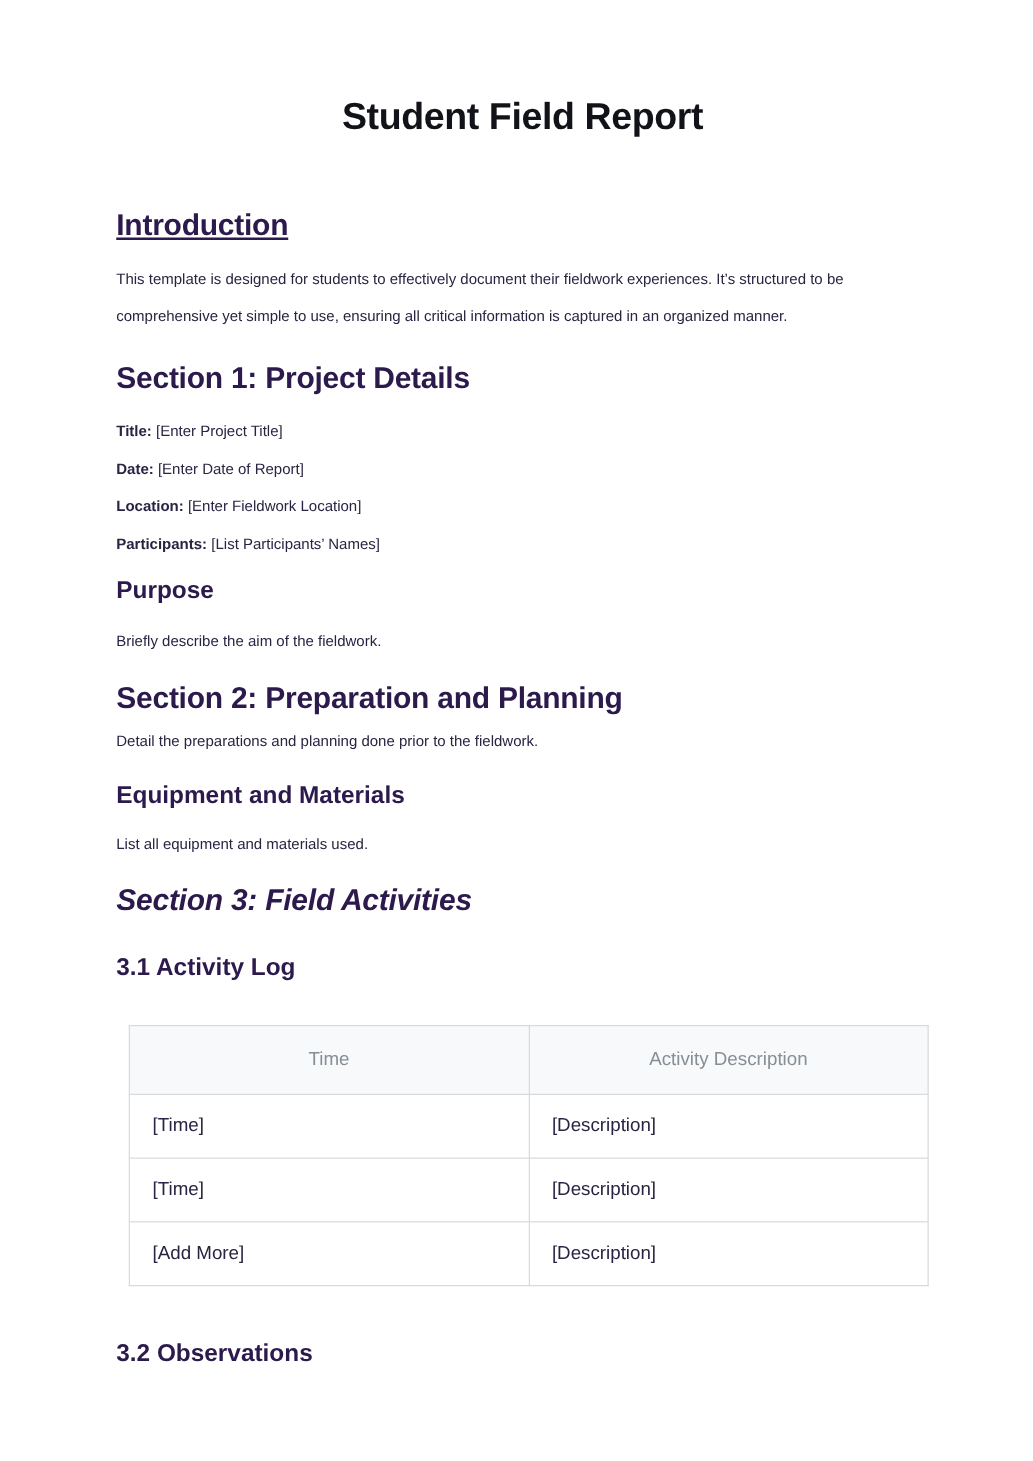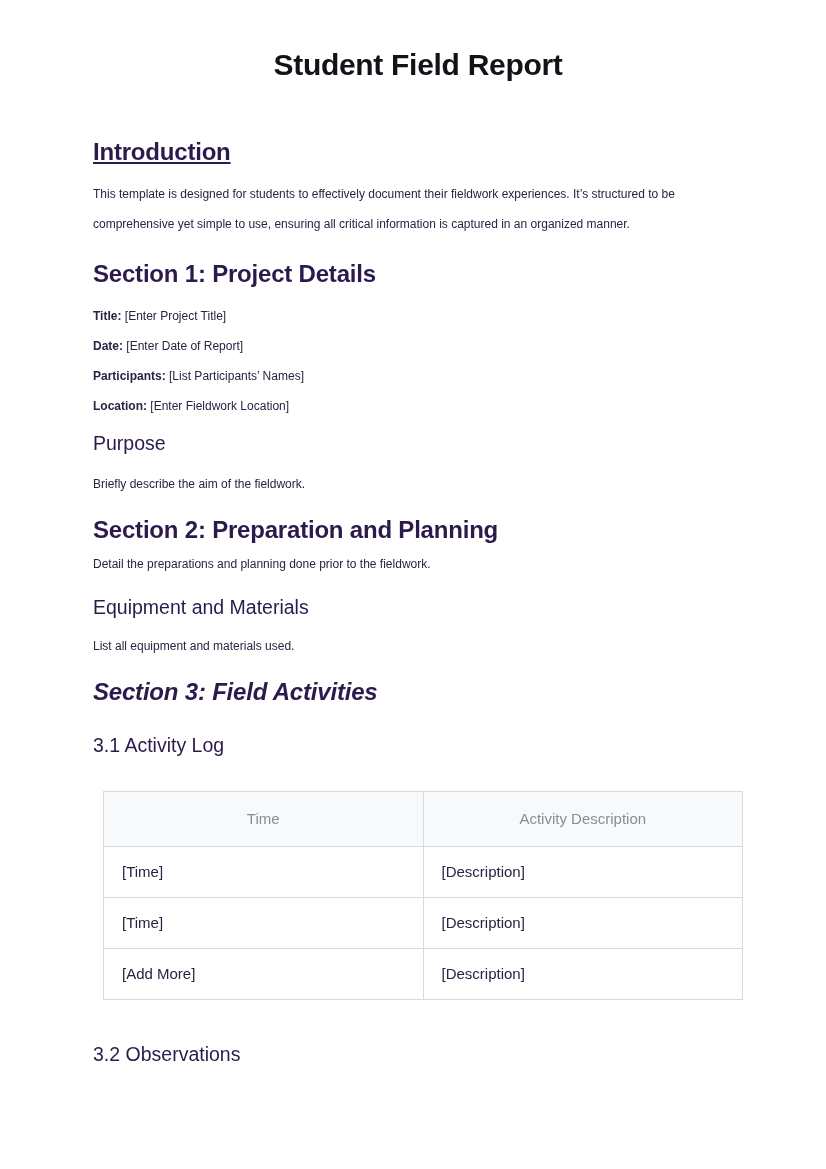--- a/index.html
+++ b/index.html
@@ -10,21 +10,21 @@
   body {
     width: 826px;
     height: 1169px;
     overflow: hidden;
     font-family: "Liberation Sans", sans-serif;
     -webkit-font-smoothing: antialiased;
   }
   .doc {
     box-sizing: border-box;
     width: 826px;
-    padding: 48px 83px 0 93px;
+    padding: 77px 83px 0 93px;
   }
   .page-title {
     margin: 0;
     font-size: 30px;
     line-height: 33px;
     font-weight: 700;
     letter-spacing: -0.3px;
     color: #111318;
     text-align: center;
   }
@@ -33,21 +33,21 @@
     font-size: 24px;
     line-height: 30px;
     font-weight: 700;
     letter-spacing: -0.2px;
     color: #2c1a4d;
   }
   .h3 {
     margin: 0;
     font-size: 19.5px;
     line-height: 24px;
-    font-weight: 400;
+    font-weight: 700;
     color: #2c1a4d;
   }
   .body-text {
     margin: 0;
     font-size: 12px;
     line-height: 30px;
     color: #2a2342;
   }
   .mt-intro-h   { margin-top: 56px; text-decoration: underline; }
   .mt-intro-p   { margin-top: 12px; }
@@ -103,22 +103,22 @@
 
   <h1 class="page-title">Student Field Report</h1>
 
   <h2 class="h2 mt-intro-h">Introduction</h2>
   <p class="body-text mt-intro-p">This template is designed for students to effectively document their fieldwork experiences. It’s structured to be comprehensive yet simple to use, ensuring all critical information is captured in an organized manner.</p>
 
   <h2 class="h2 mt-s1-h">Section 1: Project Details</h2>
   <div class="mt-fields">
     <p class="body-text field-line"><span class="field-label">Title:</span> <span>[Enter Project Title]</span></p>
     <p class="body-text field-line"><span class="field-label">Date:</span> <span>[Enter Date of Report]</span></p>
+    <p class="body-text field-line"><span class="field-label">Location:</span> <span>[Enter Fieldwork Location]</span></p>
     <p class="body-text field-line"><span class="field-label">Participants:</span> <span>[List Participants’ Names]</span></p>
-    <p class="body-text field-line"><span class="field-label">Location:</span> <span>[Enter Fieldwork Location]</span></p>
   </div>
 
   <h3 class="h3 mt-purpose-h">Purpose</h3>
   <p class="body-text mt-purpose-p">Briefly describe the aim of the fieldwork.</p>
 
   <h2 class="h2 mt-s2-h">Section 2: Preparation and Planning</h2>
   <p class="body-text mt-s2-p">Detail the preparations and planning done prior to the fieldwork.</p>
 
   <h3 class="h3 mt-equip-h">Equipment and Materials</h3>
   <p class="body-text mt-equip-p">List all equipment and materials used.</p>

